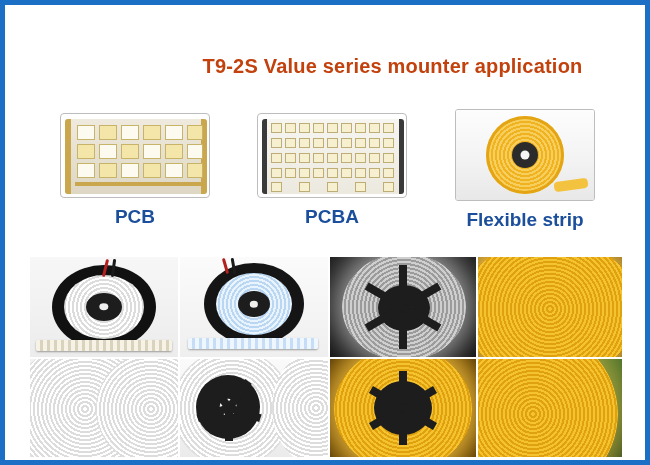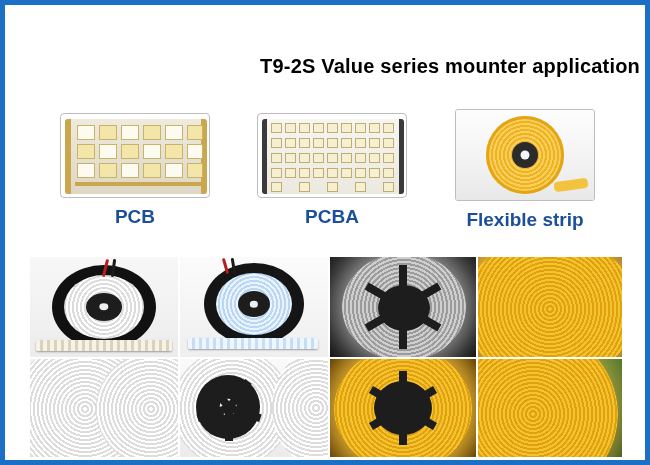--- a/index.html
+++ b/index.html
@@ -19,22 +19,22 @@
   
   .header{
     position:absolute;left:0;top:0;width:640px;height:92px;
   }
   .logo{
     position:absolute;left:8px;top:14px;width:120px;height:64px;
   }
   .logo svg{display:block;}
   .title{
     position:absolute;left:140px;top:50px;width:495px;
-    text-align:right;
-    font-size:20px;font-weight:bold;color:#000000;
+    text-align:center;
+    font-size:20px;font-weight:bold;color:#c2410c;
     letter-spacing:0.2px;
   }
   
   .products{
     position:absolute;left:0;top:100px;width:640px;height:145px;
   }
   .prod{
     position:absolute;
     text-align:center;
   }

